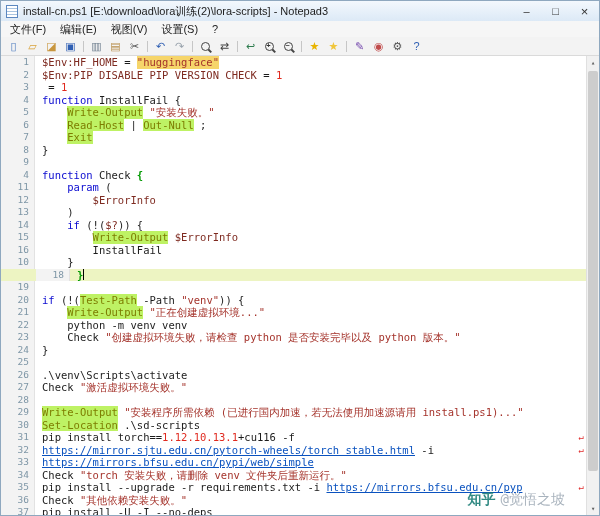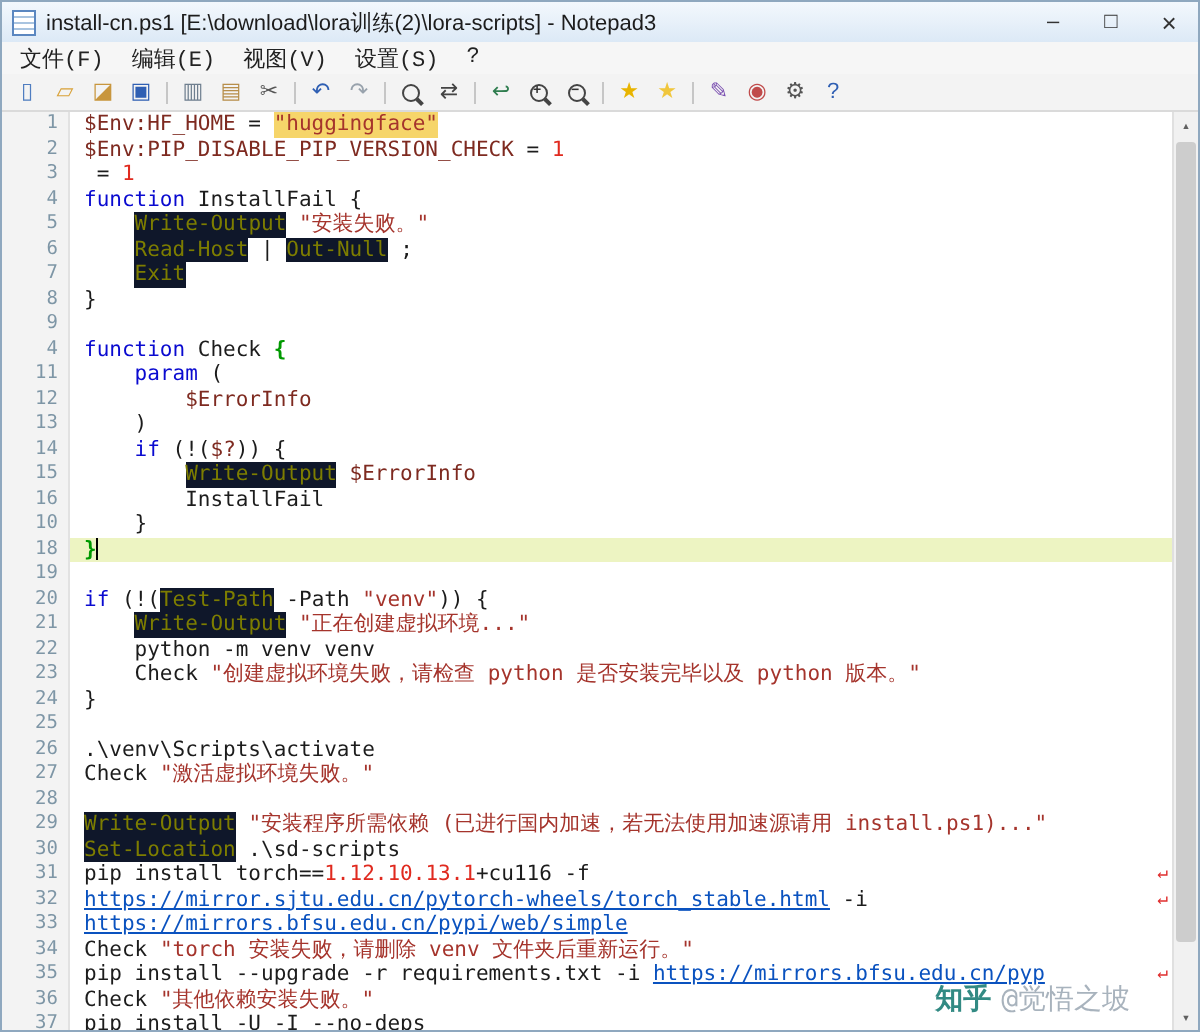--- a/index.html
+++ b/index.html
@@ -11,48 +11,48 @@
   .app-icon{width:12px;height:13px;margin-right:5px;border:1px solid #5b87c0;background:
             repeating-linear-gradient(to bottom,#ffffff 0 2px,#a9c4e0 2px 3px);box-sizing:border-box;}
   .title-text{flex:1;white-space:nowrap;overflow:hidden;}
   .win-controls{display:flex;height:100%;}
   .win-btn{width:29px;height:100%;display:flex;align-items:center;justify-content:center;
            font-size:11px;color:#333;}
   .win-btn.close{font-size:13px;}
   
   .menubar{height:16px;flex:0 0 auto;background:#f6f6f6;display:flex;align-items:center;
            font-size:11px;color:#222;padding-left:2px;}
-  .menu-item{padding:0 7px;font-family:Liberation Mono, monospace;}
+  .menu-item{padding:0 7px;}
   
   .toolbar{height:18px;flex:0 0 auto;background:#f3f3f3;border-bottom:1px solid #dadada;
            display:flex;align-items:center;padding-left:3px;}
   .tb-btn{width:19px;height:16px;display:flex;align-items:center;justify-content:center;
           font-size:11px;line-height:1;}
   .tb-sep{width:1px;height:11px;background:#c6c6c6;margin:0 3px;}
   .mag{position:relative;width:7px;height:7px;border:1.5px solid #444;border-radius:50%;
        display:inline-block;box-sizing:content-box;}
   .mag::after{content:"";position:absolute;width:4px;height:1.5px;background:#444;
               right:-3px;bottom:-2px;transform:rotate(45deg);}
   .mag-badge{position:absolute;top:-1px;left:0.5px;font-size:7px;font-weight:bold;color:#333;}
   
   .editor{flex:1;position:relative;background:#fff;overflow:hidden;
           font-family:"DejaVu Sans Mono","Liberation Mono",monospace;font-size:10.5px;
           padding-right:13px;}
   .row{display:flex;height:12.5px;line-height:12.5px;white-space:pre;}
-  .row.cur{background:#edf4c2;}
+  .row.cur{background:#edf4c2;padding-left:35px;}
   .gut{flex:0 0 28px;text-align:right;padding-right:5px;background:#f3f3f3;color:#7e96a6;
        font-size:9.5px;border-right:1px solid #e2e2e2;}
   .code{flex:1;padding-left:7px;display:flex;overflow:hidden;}
   .code span{white-space:pre;}
   .sg-t{color:#1c1c1c;}
   .sg-k{color:#0a0ad0;}
   .sg-v{color:#7e2a20;}
   .sg-s{color:#a5342c;}
   .sg-n{color:#e02a1f;}
-  .sg-c{color:#7d7d00;background:#0f172a;}
+  .sg-c{color:#7d7d00;background:#bef264;}
   .sg-u{color:#0a52bf;text-decoration:underline;}
   .sg-b{color:#009900;font-weight:bold;}
   .sg-h{color:#a5342c;background:#f6d56a;}
   .caret{width:1px;height:11px;background:#000;flex:0 0 1px;}
   .wm{margin-left:auto;color:#e03030;font-size:9px;padding-right:2px;}
   
   .vscroll{position:absolute;top:0;right:0;width:13px;height:100%;background:#f1f1f1;
            border-left:1px solid #e0e0e0;box-sizing:border-box;}
   .vs-arrow{position:absolute;left:0;width:100%;height:13px;display:flex;align-items:center;
             justify-content:center;font-size:7px;color:#606060;}

